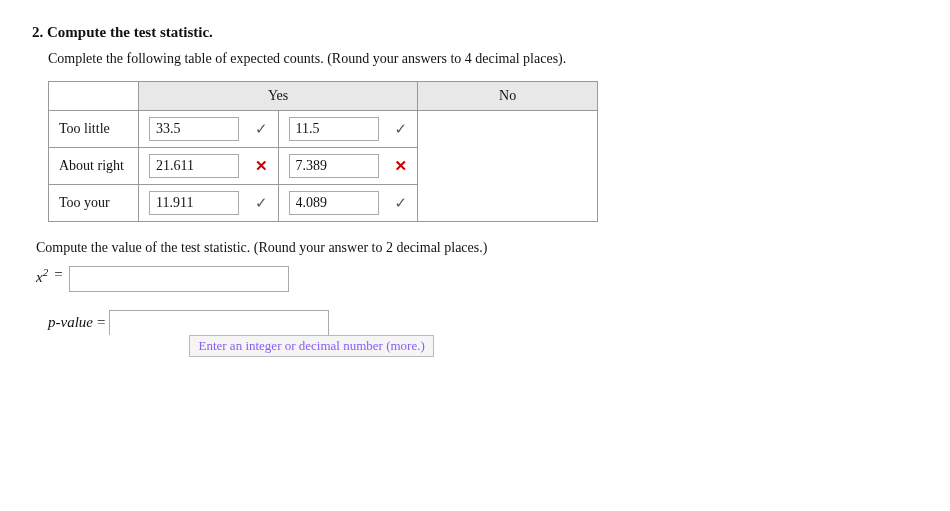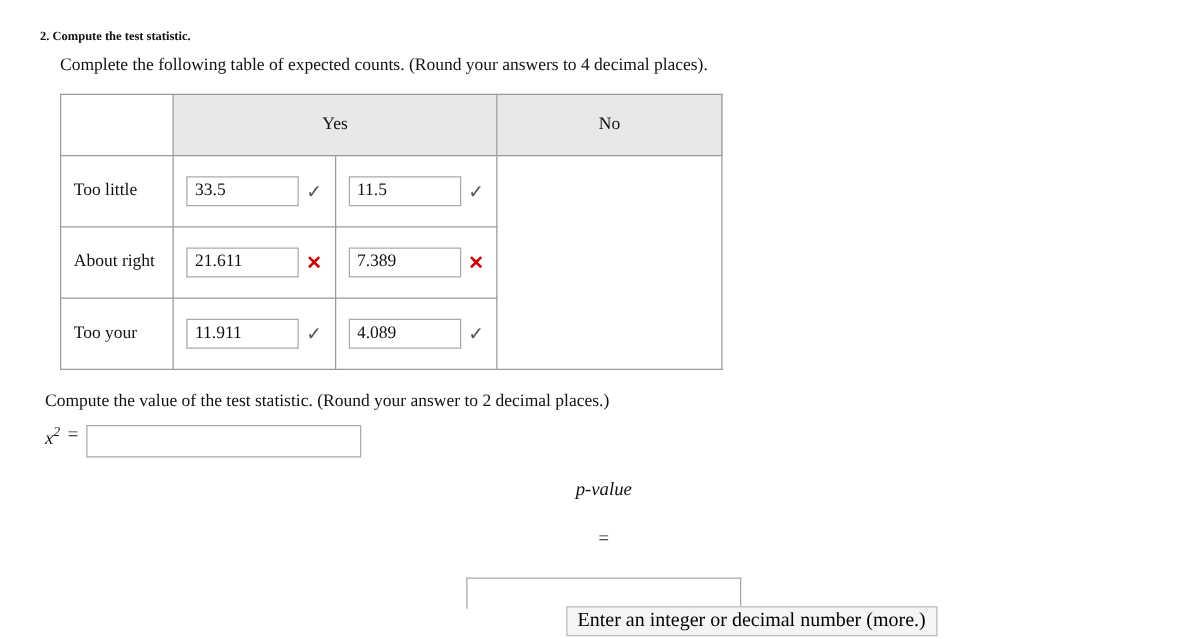--- a/index.html
+++ b/index.html
@@ -7,21 +7,21 @@
       background: #fff;
       font-family: Georgia, 'Times New Roman', serif;
       font-size: 15px;
       color: #111;
       padding: 24px 32px;
       width: 950px;
       min-height: 511px;
     }
 
     .problem-number {
-      font-size: 10px;
+      font-size: 15px;
       font-weight: bold;
       margin-bottom: 10px;
     }
 
     .instruction {
       font-size: 14px;
       margin-bottom: 14px;
       margin-left: 16px;
     }
 
@@ -30,21 +30,21 @@
       margin-bottom: 18px;
     }
 
     table {
       border-collapse: collapse;
       border: 1px solid #999;
     }
 
     table th, table td {
       border: 1px solid #999;
-      padding: 16px 10px;
+      padding: 6px 10px;
       font-size: 14px;
       vertical-align: middle;
     }
 
     table thead th {
       background: #e8e8e8;
       text-align: center;
       font-weight: normal;
     }
 
@@ -54,21 +54,21 @@
     }
 
     .col-yes-header, .col-no-header {
       text-align: center;
       width: 180px;
     }
 
     .input-cell {
       display: flex;
       align-items: center;
-      gap: 6px;
+      gap: 16px;
     }
 
     .answer-input {
       border: 1px solid #aaa;
       padding: 3px 6px;
       font-size: 14px;
       font-family: Georgia, serif;
       width: 90px;
       background: #fff;
       color: #111;
@@ -120,25 +120,24 @@
       background: #fff;
     }
 
     .problem-3 {
       margin-top: 4px;
     }
 
     .pvalue-row {
       display: flex;
       align-items: center;
-      gap: 22px;
+      gap: 4px;
       margin-top: 18px;
       margin-left: 16px;
       position: relative;
-      flex-direction: column;
     }
 
     .pvalue-label {
       font-size: 15px;
       font-style: italic;
     }
 
     .pvalue-input {
       border: 1px solid #aaa;
       padding: 4px 8px;
@@ -146,22 +145,22 @@
       font-family: Georgia, serif;
       width: 220px;
       background: #fff;
       border-bottom: none;
     }
 
     .pvalue-hint {
       position: absolute;
       bottom: -22px;
       left: 80px;
-      font-size: 16px;
-      color: #000000;
+      font-size: 13px;
+      color: #8b5cf6;
       background: #f5f5f5;
       border: 1px solid #bbb;
       padding: 2px 8px;
       white-space: nowrap;
     }
 
     .equals {
       font-size: 15px;
     }
   </style>

